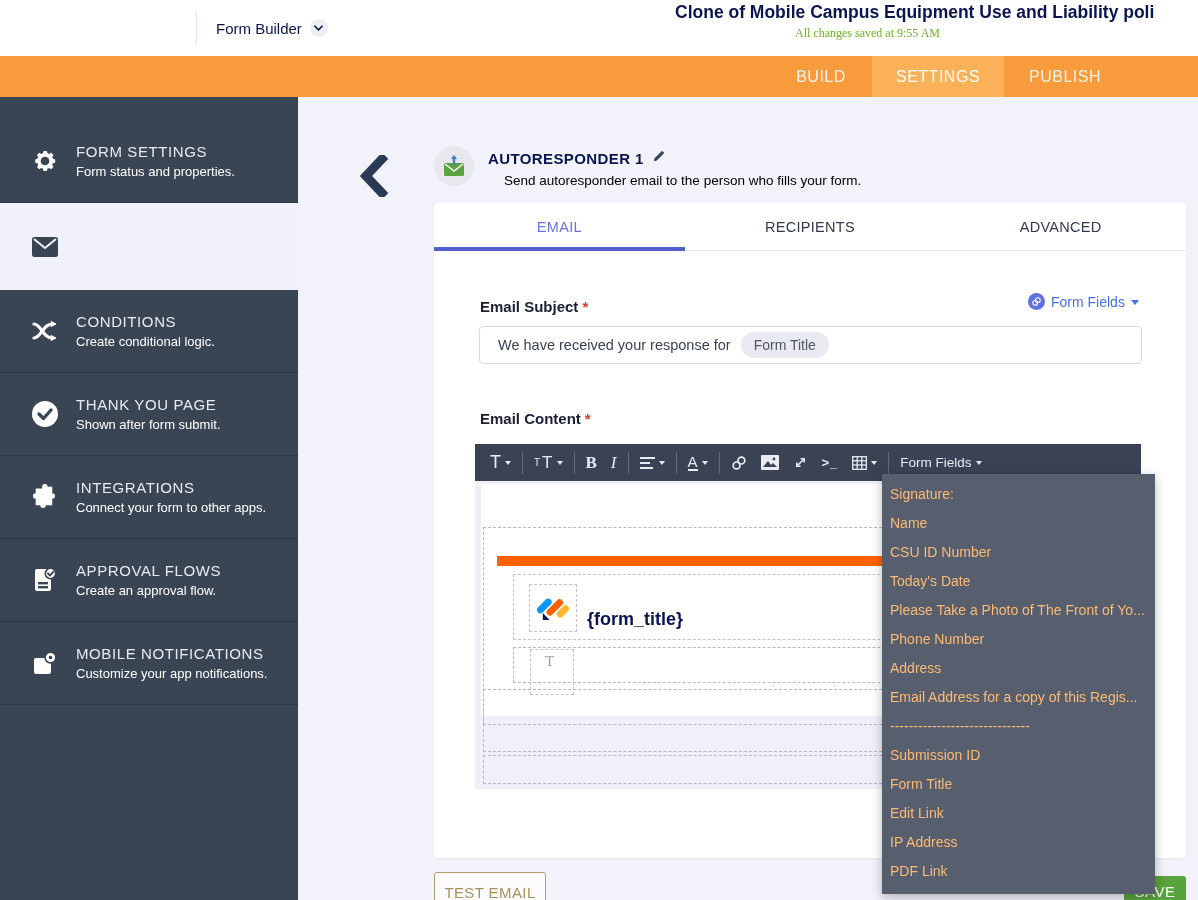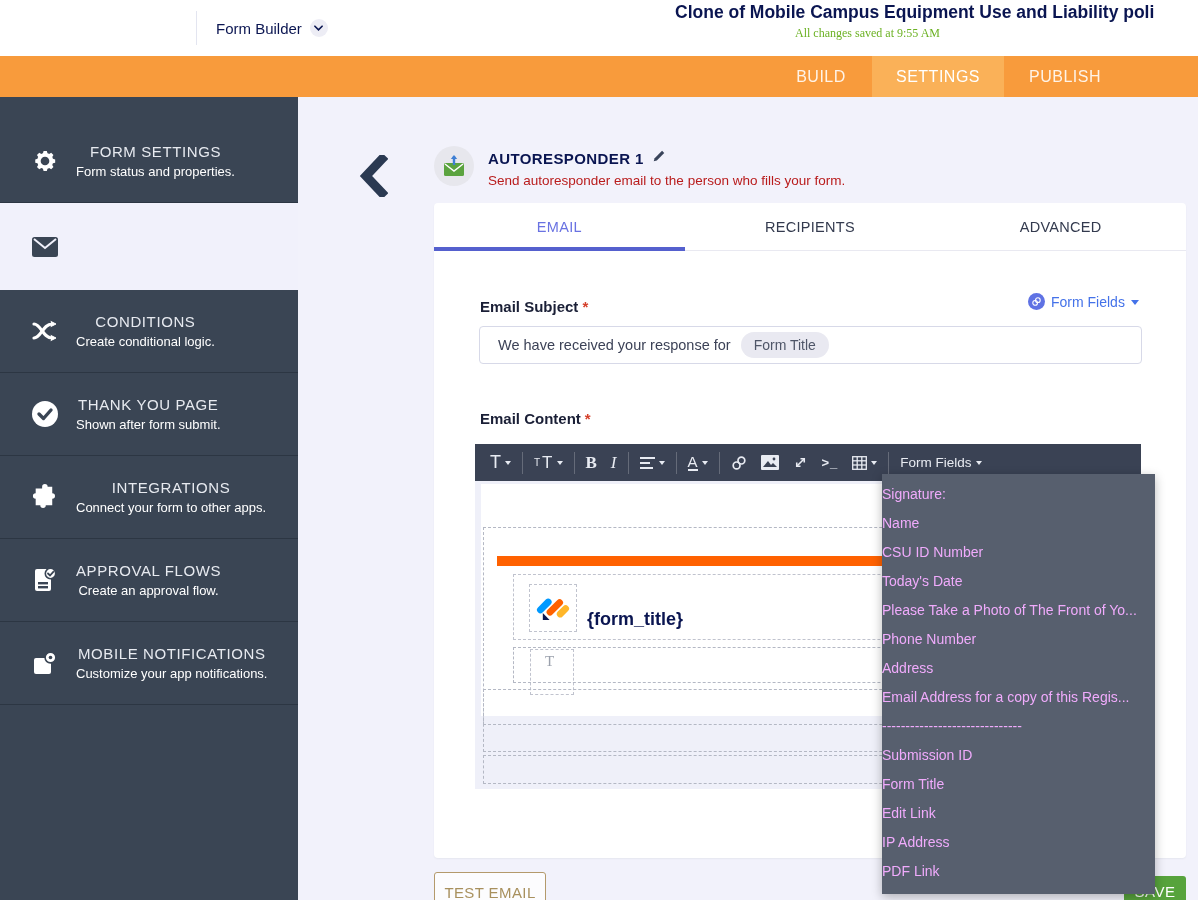--- a/index.html
+++ b/index.html
@@ -20,37 +20,37 @@
   
   .topnav { position:absolute; left:0; top:56px; width:1198px; height:58px; background:#F89B3C; }
   .topnav-tabs { position:absolute; left:770px; top:0; height:41px; display:flex; }
   .topnav-tab { height:41px; display:flex; align-items:center; justify-content:center; font-size:16px; letter-spacing:0.5px; color:rgba(255,255,255,0.88); cursor:pointer; }
   .topnav-tab.t-build { width:102px; }
   .topnav-tab.t-settings { width:132px; background:#FAB158; color:#fff; }
   .topnav-tab.t-publish { width:122px; }
 
   
   .sidebar { position:absolute; left:0; top:97px; width:298px; height:803px; background:#3A4554; padding-top:23px; }
-  .side-item { position:relative; height:83px; display:flex; align-items:center; gap:16px; padding-left:30px; border-bottom:1px solid rgba(20,26,36,0.35); cursor:pointer;text-align:center; }
+  .side-item { position:relative; height:83px; display:flex; align-items:center; gap:16px; padding-left:30px; border-bottom:1px solid rgba(20,26,36,0.35); cursor:pointer; }
   .side-icon { width:30px; height:30px; flex:0 0 30px; display:flex; align-items:center; justify-content:center; color:#FFFFFF; }
   .side-label { font-size:15px; letter-spacing:0.6px; color:#E7EAF0; margin-bottom:4px; }
   .side-desc { font-size:13px; color:#ffffff; }
   .side-item.active { background:#F1F1FB; border-bottom:none; height:87px; }
   .side-item.active .side-label { color:#2A3444; font-weight:700; }
   .side-item.active .side-desc { color:#4E5868; }
   .side-item.active .side-icon { color:#3A4554; }
 
   
   .main-bg { position:absolute; left:298px; top:97px; width:900px; height:803px; background:#F2F2FB; }
   .back-btn { position:absolute; left:358px; top:155px; width:34px; height:44px; color:#2B3A52; cursor:pointer; }
   .ar-avatar { position:absolute; left:434px; top:146px; width:40px; height:40px; border-radius:50%; background:#E7E7ED; display:flex; align-items:center; justify-content:center; }
   .ar-title-row { position:absolute; left:488px; top:149px; display:flex; align-items:center; gap:8px; }
   .ar-title { font-size:15px; font-weight:700; letter-spacing:0.4px; color:#0A1551; }
   .pencil { color:#39445A; cursor:pointer; }
-  .ar-sub { position:absolute; left:488px; top:173px; font-size:13.5px; color:#b91c1c; }
+  .ar-sub { position:absolute; left:504px; top:173px; font-size:13.5px; color:#000000; }
 
   
   .card { position:absolute; left:434px; top:203px; width:752px; height:655px; background:#fff; border-radius:4px; box-shadow:0 1px 2px rgba(40,45,70,0.06); }
   .tabbar { position:relative; height:48px; border-bottom:1px solid #E9E9F1; display:flex; }
   .tab { width:33.333%; display:flex; align-items:center; justify-content:center; font-size:14.5px; letter-spacing:0.3px; color:#333A4E; cursor:pointer; }
   .tab.active { color:#6972E2; }
   .tab-indicator { position:absolute; left:0; bottom:-1px; width:33.333%; height:4px; background:#5560CE; }
 
   .field-label { position:absolute; font-size:15px; font-weight:700; color:#1A1F36; }
   .req { color:#D5402B; margin-left:4px; font-weight:700; }
@@ -78,21 +78,21 @@
   .dashed { border:1px dashed #B4B8C4; position:absolute; }
   .orange-bar { position:absolute; left:22px; top:75px; width:640px; height:10px; background:#FF6100; }
   .logo-row { position:absolute; left:38px; top:93px; width:622px; height:66px; border:1px dashed #C0C3CE; }
   .logo-box { position:absolute; left:54px; top:103px; width:48px; height:48px; border:1px dashed #C0C3CE; display:flex; align-items:center; justify-content:center; }
   .form-title-token { position:absolute; left:112px; top:128px; font-size:18px; font-weight:700; color:#0A1551; }
   .cursor-box { position:absolute; left:55px; top:168px; width:44px; height:46px; border:1px dashed #C0C3CE; }
   .cursor-t { position:absolute; left:14px; top:3px; font-family:"Liberation Serif", serif; font-size:15px; color:#9AA0AC; }
 
   
   .menu { position:absolute; left:882px; top:474px; width:273px; background:#575F6E; box-shadow:0 3px 10px rgba(0,0,0,0.28); padding:6px 0 8px 0; z-index:50; }
-  .menu-item { height:29px; line-height:29px; font-size:14px; color:#f0abfc; white-space:nowrap; overflow:hidden; cursor:pointer; }
+  .menu-item { height:29px; line-height:29px; font-size:14px; color:#fdba74; white-space:nowrap; overflow:hidden; cursor:pointer;margin-left:8px; }
 
   
   .test-btn { position:absolute; left:434px; top:872px; width:112px; height:40px; background:#FCFCFE; border:1px solid #B49A6C; border-radius:3px; color:#A8905E; font-size:15px; display:flex; align-items:center; justify-content:center; letter-spacing:0.4px; cursor:pointer; z-index:5; }
   .save-btn { position:absolute; left:1124px; top:876px; width:62px; height:30px; background:#57A33C; border-radius:3px; color:#fff; font-size:15px; display:flex; align-items:center; justify-content:center; letter-spacing:0.5px; cursor:pointer; z-index:10; }
 </style>
 </head>
 <body>
 
 <div class="page">
 

